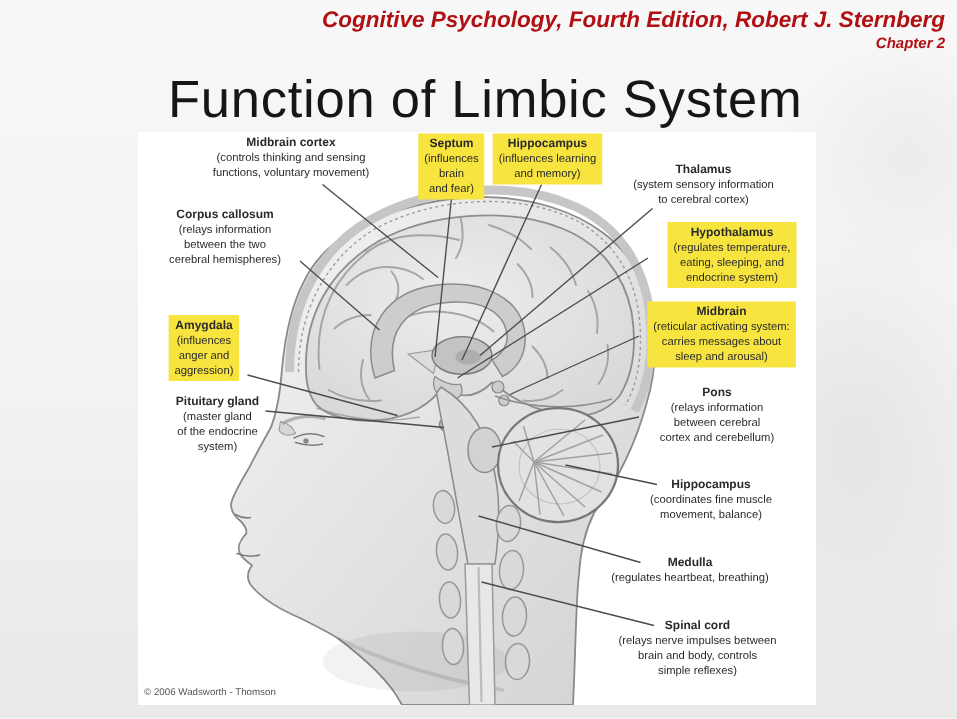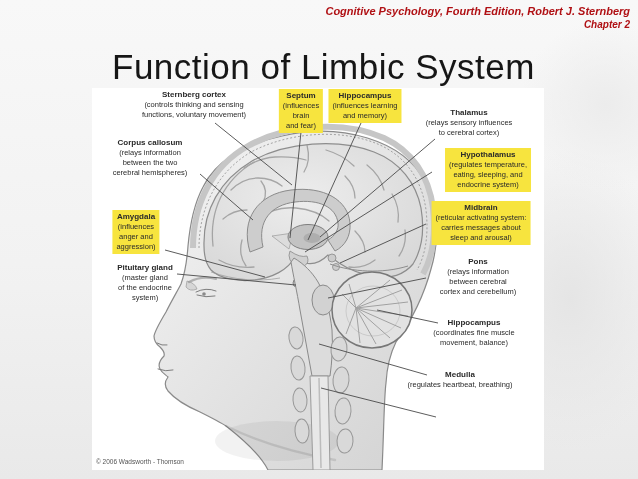--- a/index.html
+++ b/index.html
@@ -13,21 +13,21 @@
     background:linear-gradient(180deg,#f8f8f8 0%,#f2f2f2 55%,#e9e9e9 100%);
   }
   .bg-blob1{position:absolute;left:470px;top:150px;width:200px;height:300px;border-radius:50%;
     background:radial-gradient(closest-side,#e5e5e5,rgba(229,229,229,0));}
   .bg-blob2{position:absolute;left:520px;top:20px;width:170px;height:170px;border-radius:50%;
     background:radial-gradient(closest-side,#ececec,rgba(236,236,236,0));}
   .header{
     position:absolute;top:5px;right:8px;text-align:right;
     color:var(--header-red,#b01014);font-weight:bold;font-style:italic;line-height:1.25;
   }
-  .header .book{font-size:11px;}
+  .header .book{font-size:15px;}
   .header .chapter{font-size:10px;}
   .slide-title{
     position:absolute;left:112px;top:47px;
     font-size:35px;letter-spacing:.5px;color:#161616;white-space:nowrap;
   }
   .diagram{
     position:absolute;left:92px;top:88px;width:452px;height:382px;
     background:#ffffff;
   }
   .diagram svg{position:absolute;left:0;top:0;}
@@ -186,41 +186,41 @@
         <line x1="85" y1="186" x2="204" y2="197"></line>
         <line x1="334" y1="136" x2="248" y2="175"></line>
         <line x1="334" y1="190" x2="236" y2="210"></line>
         <line x1="346" y1="235" x2="285" y2="222"></line>
         <line x1="335" y1="287" x2="227" y2="256"></line>
         <line x1="344" y1="329" x2="229" y2="300"></line>
       </g>
     </svg>
 
     <div class="label" style="left:102px;top:2px">
-      <div class="lname">Sternberg cortex</div>
+      <div class="lname">Midbrain cortex</div>
       <div>(controls thinking and sensing</div>
       <div>functions, voluntary movement)</div>
     </div>
 
     <div class="label yellow" style="left:209px;top:1px">
       <div class="lname">Septum</div>
       <div>(influences</div>
       <div>brain</div>
       <div>and fear)</div>
     </div>
 
     <div class="label yellow" style="left:273px;top:1px">
       <div class="lname">Hippocampus</div>
       <div>(influences learning</div>
       <div>and memory)</div>
     </div>
 
     <div class="label" style="left:377px;top:20px">
       <div class="lname">Thalamus</div>
-      <div>(relays sensory influences</div>
+      <div>(system sensory information</div>
       <div>to cerebral cortex)</div>
     </div>
 
     <div class="label" style="left:58px;top:50px">
       <div class="lname">Corpus callosum</div>
       <div>(relays information</div>
       <div>between the two</div>
       <div>cerebral hemispheres)</div>
     </div>
 
@@ -263,16 +263,22 @@
       <div class="lname">Hippocampus</div>
       <div>(coordinates fine muscle</div>
       <div>movement, balance)</div>
     </div>
 
     <div class="label" style="left:368px;top:282px">
       <div class="lname">Medulla</div>
       <div>(regulates heartbeat, breathing)</div>
     </div>
 
+    <div class="label" style="left:373px;top:324px">
+      <div class="lname">Spinal cord</div>
+      <div>(relays nerve impulses between</div>
+      <div>brain and body, controls</div>
+      <div>simple reflexes)</div>
+    </div>
 
     <div class="copyright">© 2006 Wadsworth - Thomson</div>
   </div>
 </div>
 
 </body></html>

